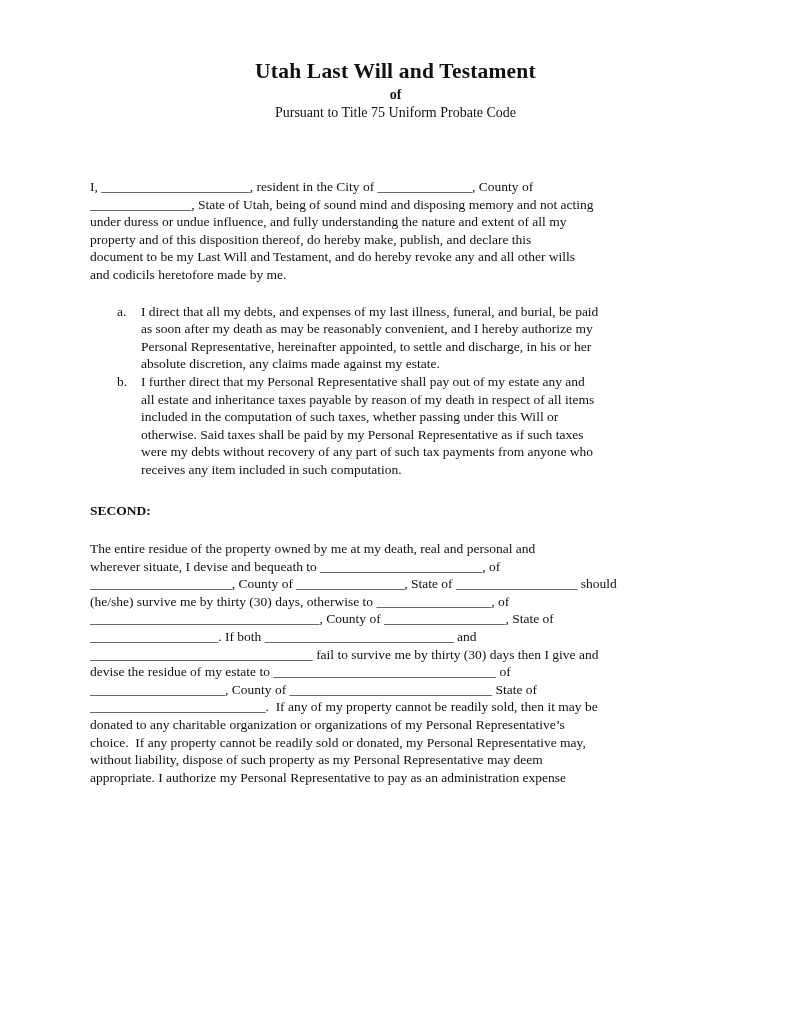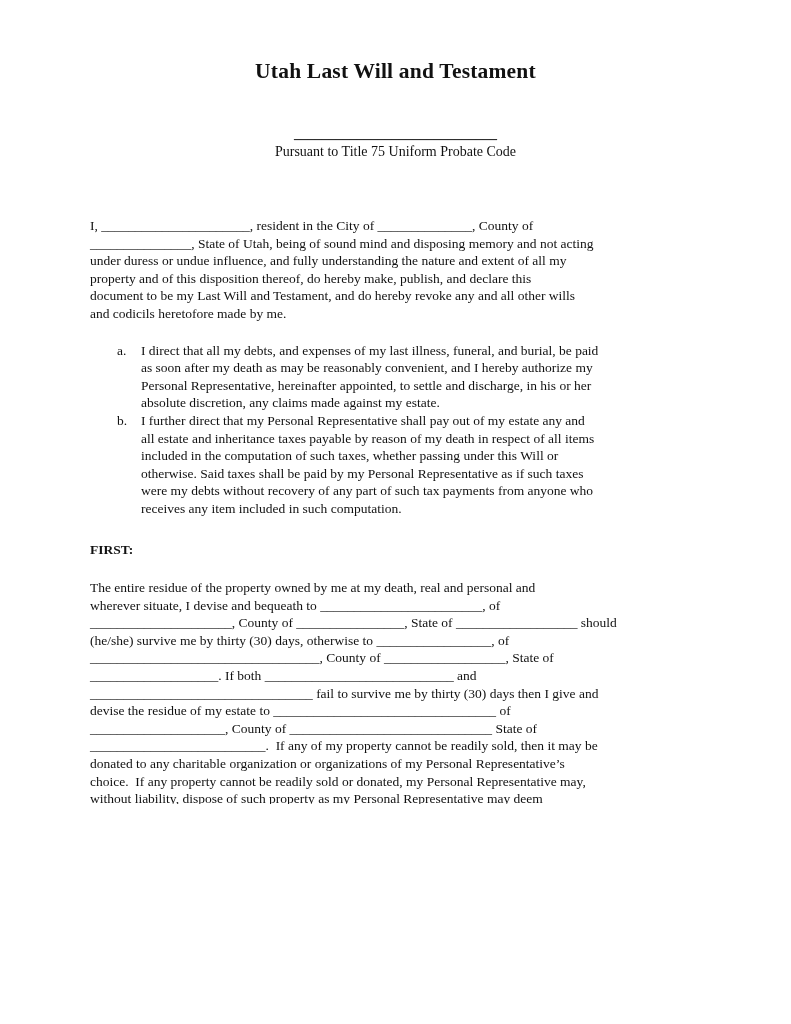--- a/index.html
+++ b/index.html
@@ -37,21 +37,21 @@
   }
   .footer a { text-decoration: underline; cursor: pointer; margin-left: 32px; }
 </style>
 </head>
 <body>
 
 <div class="page">
 
   <div class="header">
     <h1 class="title">Utah Last Will and Testament</h1>
-    <div class="name-blank">_____________________________</div>
+    <div class="subtitle">of</div>
     <div class="pursuant">Pursuant to Title 75 Uniform Probate Code</div>
   </div>
 
   <div class="content">
     <p class="lines intro">I, ______________________, resident in the City of ______________, County of
 _______________, State of Utah, being of sound mind and disposing memory and not acting
 under duress or undue influence, and fully understanding the nature and extent of all my
 property and of this disposition thereof, do hereby make, publish, and declare this
 document to be my Last Will and Testament, and do hereby revoke any and all other wills
 and codicils heretofore made by me.</p>
@@ -69,21 +69,21 @@
         <span class="marker">b.</span>
         <span class="lines item-text">I further direct that my Personal Representative shall pay out of my estate any and
 all estate and inheritance taxes payable by reason of my death in respect of all items
 included in the computation of such taxes, whether passing under this Will or
 otherwise. Said taxes shall be paid by my Personal Representative as if such taxes
 were my debts without recovery of any part of such tax payments from anyone who
 receives any item included in such computation.</span>
       </div>
     </div>
 
-    <h2 class="heading heading-second">FIRST:</h2>
+    <h2 class="heading heading-second">SECOND:</h2>
 
     <p class="lines residue">The entire residue of the property owned by me at my death, real and personal and
 wherever situate, I devise and bequeath to ________________________, of
 _____________________, County of ________________, State of __________________ should
 (he/she) survive me by thirty (30) days, otherwise to _________________, of
 __________________________________, County of __________________, State of
 ___________________. If both ____________________________ and
 _________________________________ fail to survive me by thirty (30) days then I give and
 devise the residue of my estate to _________________________________ of
 ____________________, County of ______________________________ State of

